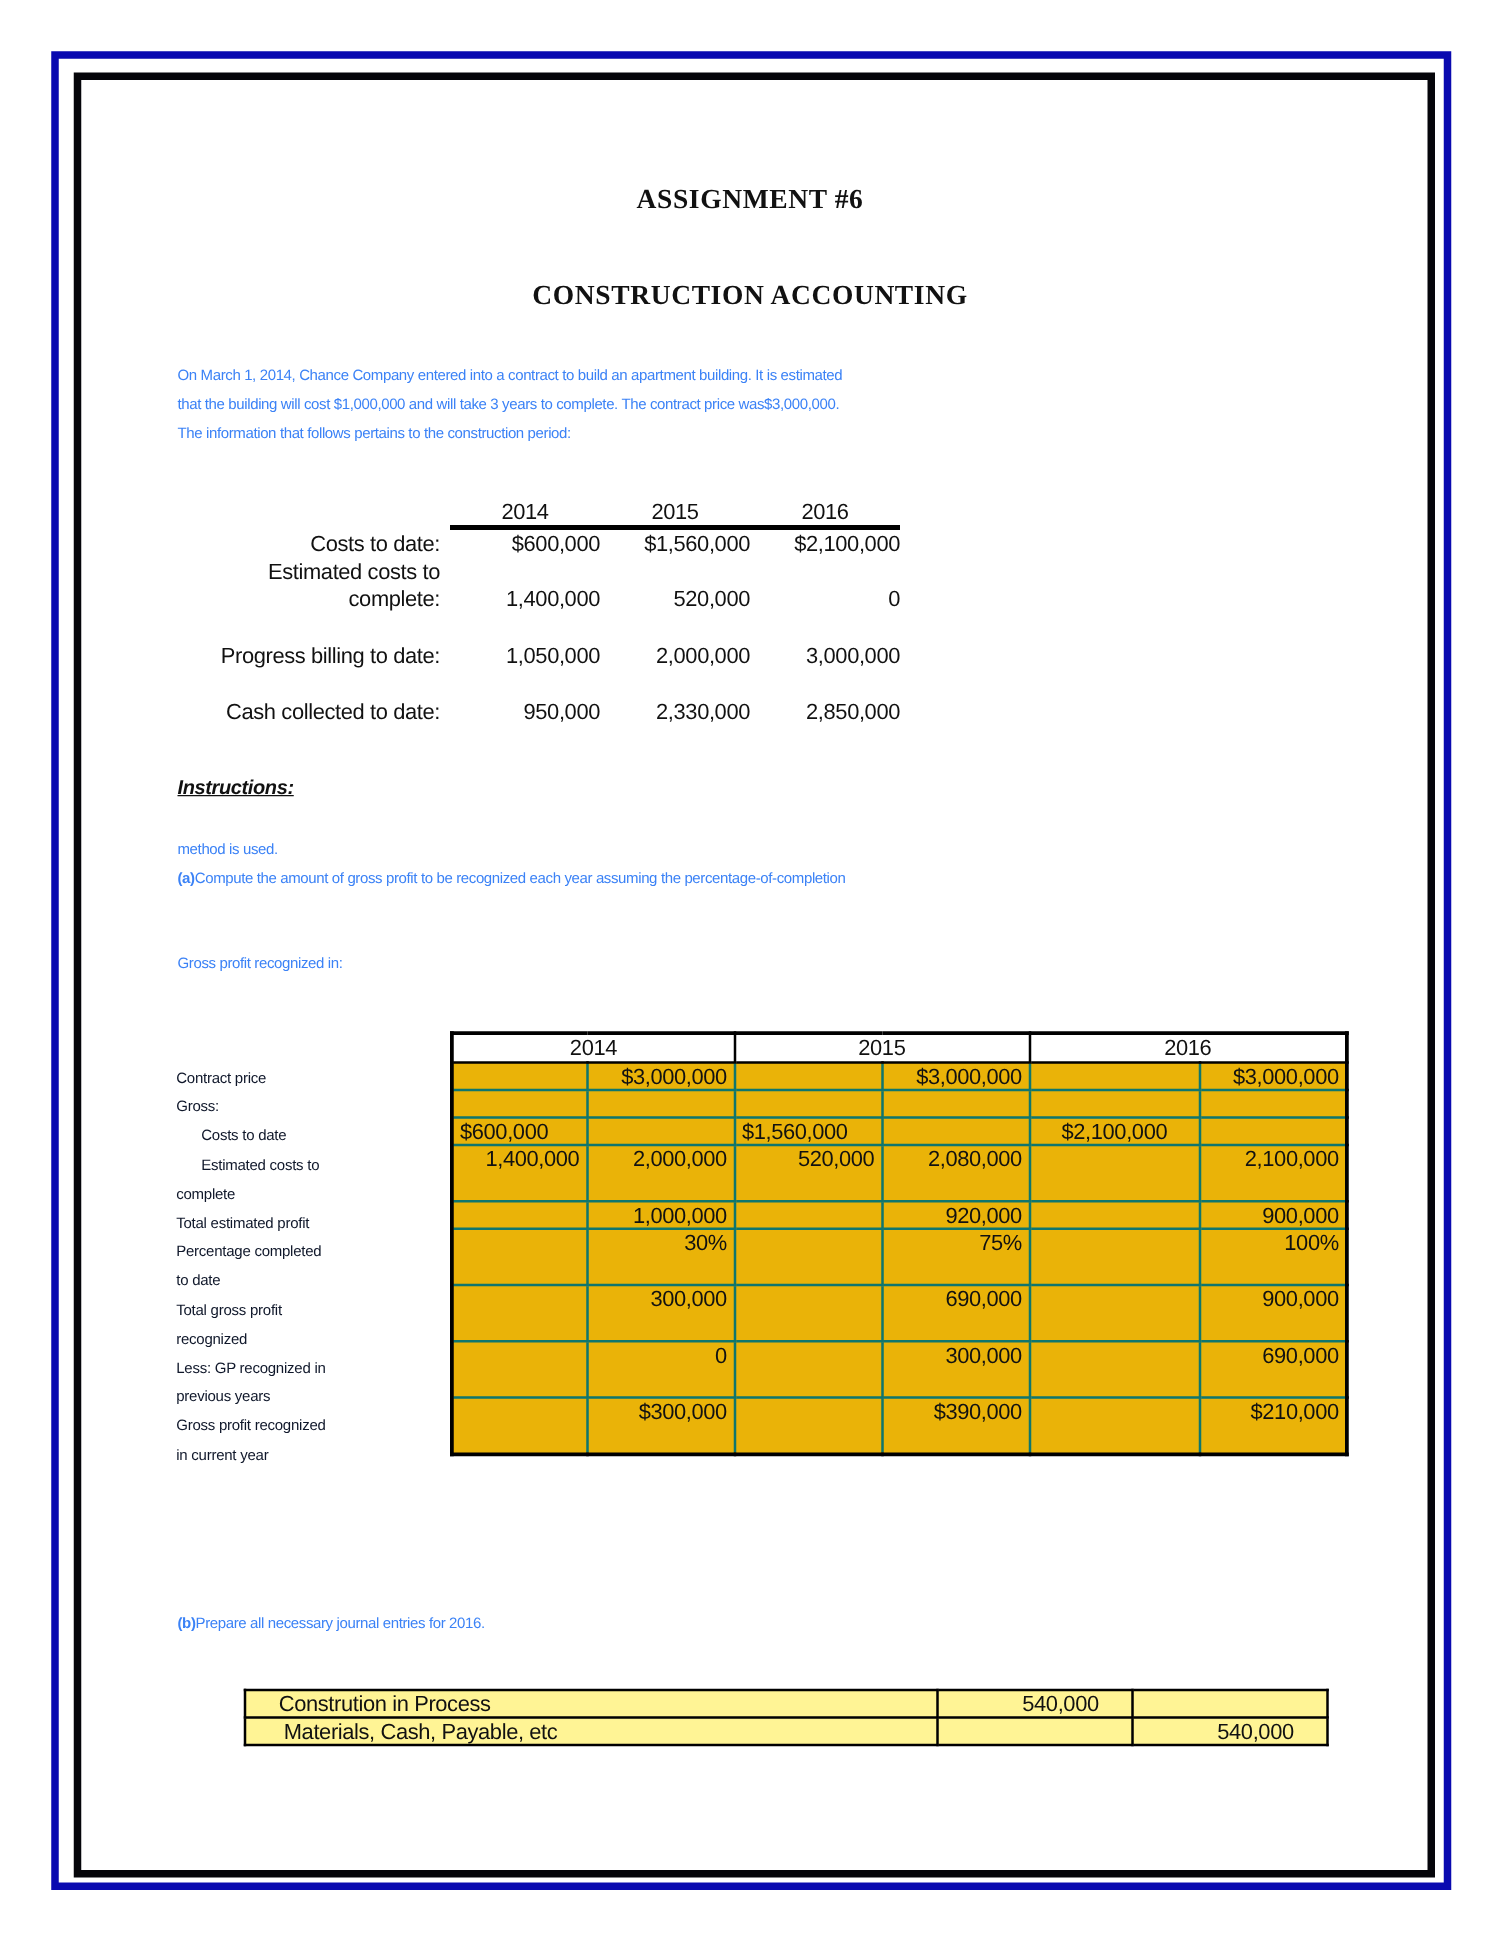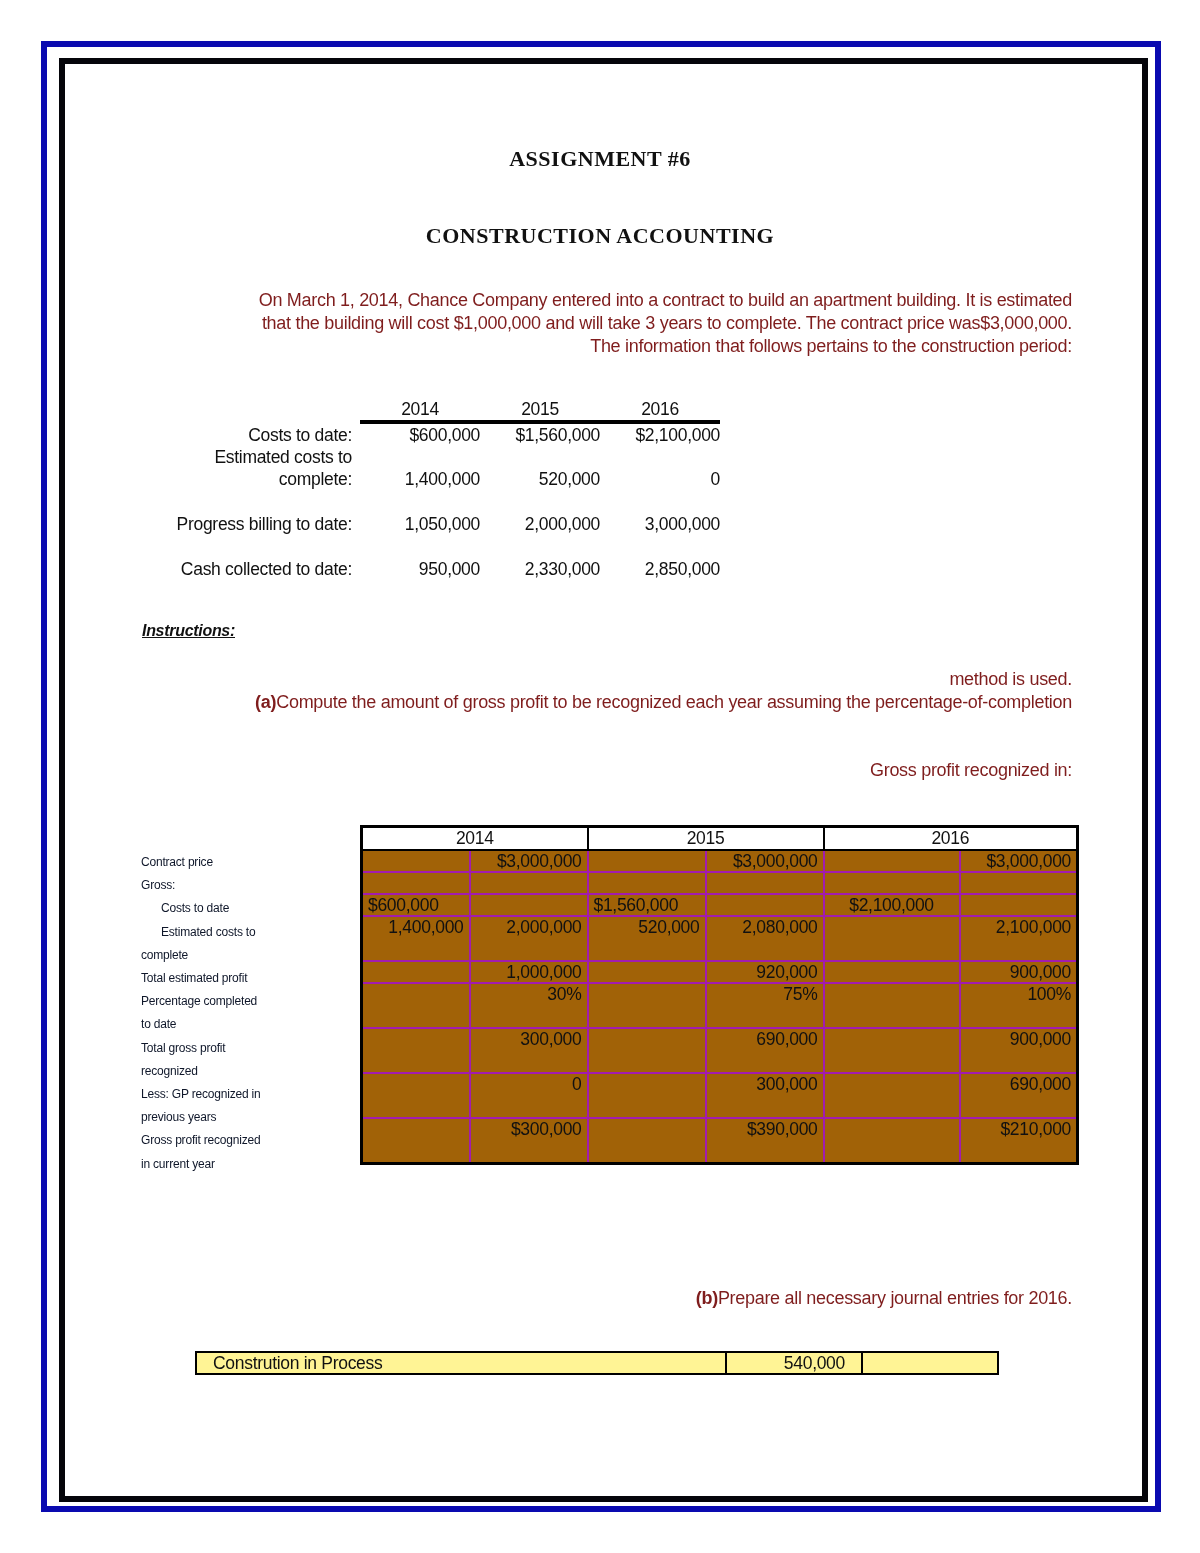--- a/index.html
+++ b/index.html
@@ -5,45 +5,45 @@
   html, body { margin:0; padding:0; background:#ffffff; }
   body { width:1200px; height:1553px; position:relative; overflow:hidden;
          font-family:"Liberation Sans", "DejaVu Sans", sans-serif; color:#111; }
   .border-blue { position:absolute; left:41px; top:41px; width:1108px; height:1459px;
                  border:6px solid #0a0ab0; box-sizing:content-box; }
   .border-black { position:absolute; left:59px; top:58px; width:1077px; height:1432px;
                   border:6px solid #05050a; }
   .title { position:absolute; left:0; width:1200px; text-align:center;
            font-family:Liberation Serif, serif; font-weight:bold;
            font-size:22px; letter-spacing:0.5px; color:#111; }
-  .para { position:absolute; left:142px; width:930px; font-size:18px; line-height:23px;
-          letter-spacing:-0.3px; color:#7f1d1d;text-align:right; }
+  .para { position:absolute; left:142px; width:930px; font-size:12px; line-height:23px;
+          letter-spacing:-0.3px; color:#3b82f6; }
   .info-table { position:absolute; left:140px; top:398px; border-collapse:collapse;
                 font-size:17.5px; letter-spacing:-0.3px; }
   .info-table td { padding:0; height:22px; vertical-align:bottom; }
   .info-table .lbl { text-align:right; width:212px; padding-right:8px; }
   .info-table .num { text-align:right; width:120px; padding-right:0; }
   .info-table .yr { text-align:center; border-bottom:4px solid #000; }
   .instr { position:absolute; left:142px; top:622px; font-size:16px; font-weight:bold;
            font-style:italic; text-decoration:underline; letter-spacing:-0.3px; }
   .gp-labels { position:absolute; left:141px; top:851px; width:215px; font-size:12px;
                line-height:23.2px; letter-spacing:-0.2px; color:#0f172a; }
   .gp-labels div { white-space:nowrap; }
   .gp-table { position:absolute; left:360px; top:825px; border-collapse:collapse;
               font-size:17.5px; letter-spacing:-0.3px; border:3px solid #000; }
   .gp-table th { background:#fff; font-weight:normal; border:2px solid #000; height:21px;
                  padding:0; text-align:center; }
-  .gp-table td { background:#a16207; border:2px solid #a21caf; padding:0 5px; text-align:right;
+  .gp-table td { background:#eab308; border:2px solid #0f766e; padding:0 5px; text-align:right;
                  vertical-align:top; height:20px; line-height:20px; }
   .gp-table td.l { text-align:left; }
   .gp-table tr.tall td { height:43px; }
   .je-table { position:absolute; left:195px; top:1351px; border-collapse:collapse;
               font-size:17.5px; letter-spacing:-0.3px; border:2px solid #000; }
   .je-table td { background:#fff495; border:2px solid #000; height:20px; line-height:20px;
-                 padding:0 16px; }
+                 padding:0 26px; }
   .je-table td.acct { width:496px; }
   .je-table td.amt { width:102px; text-align:right; }
 </style>
 </head>
 <body>
 
 <div class="border-blue"></div>
 <div class="border-black"></div>
 
 <div class="title" style="top:146px;">ASSIGNMENT #6</div>
@@ -222,14 +222,19 @@
   <b>(b)</b><span>Prepare all necessary journal entries for 2016.</span>
 </div>
 
 <table class="je-table">
   <tbody>
       <tr>
     <td class="acct">Constrution in Process</td>
     <td class="amt">540,000</td>
     <td class="amt"></td>
   </tr>
+  <tr>
+    <td class="acct" style="padding-left:30px; white-space:pre;">Materials, Cash, Payable, etc</td>
+    <td class="amt"></td>
+    <td class="amt">540,000</td>
+  </tr>
 </tbody>
   </table>
 
 </body></html>

